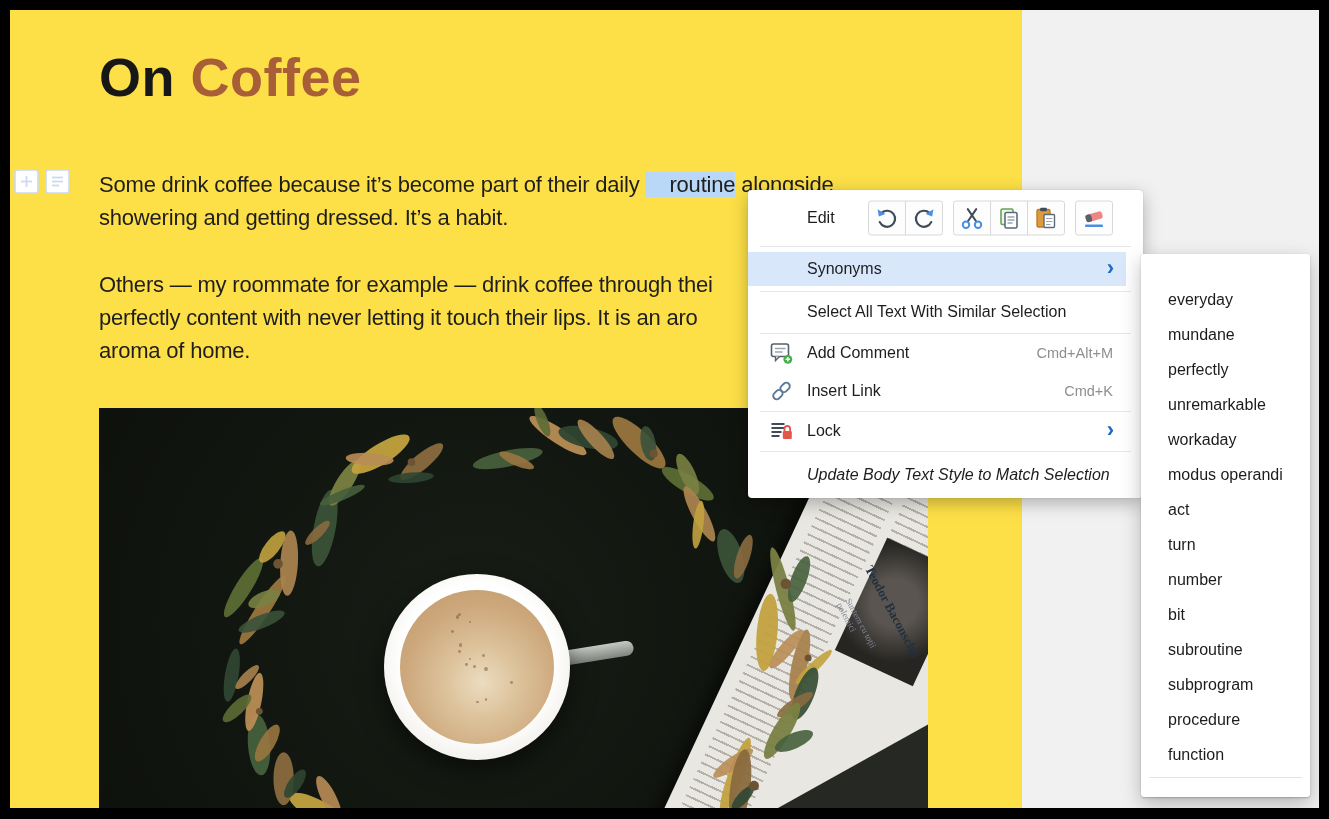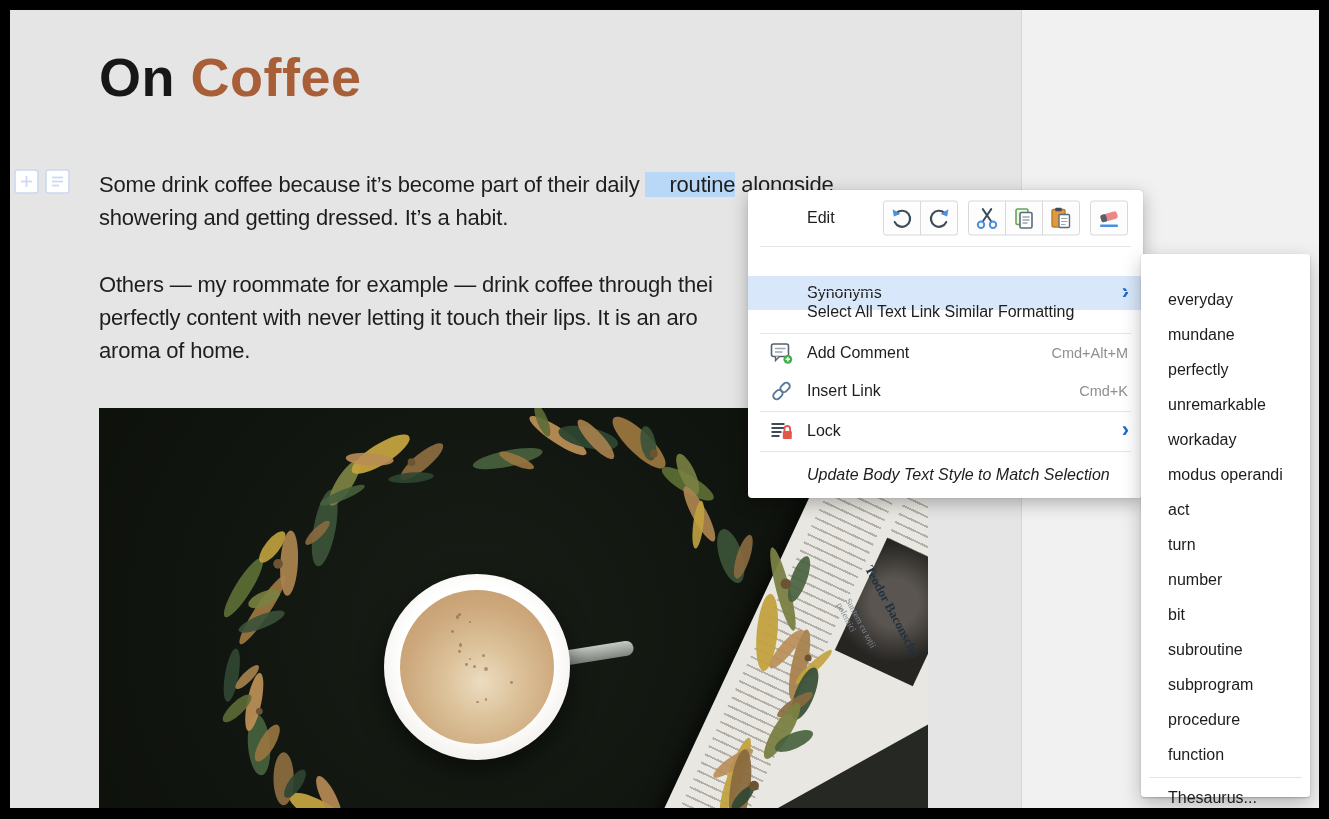--- a/index.html
+++ b/index.html
@@ -2,21 +2,21 @@
 <html><head>
 <meta charset="utf-8">
 <style>
   html,body{margin:0;padding:0;}
   body{
     width:1329px;height:819px;background:#000;position:relative;overflow:hidden;
     font-family:"Liberation Sans", sans-serif;
   }
   .screen{position:absolute;left:10px;top:10px;width:1309px;height:798px;background:#fff;}
   
-  .page{position:absolute;left:0;top:0;width:1011px;height:798px;background:#e5e5e5;}
+  .page{position:absolute;left:0;top:0;width:1011px;height:798px;background:#fde047;}
   .side-panel{position:absolute;left:1011px;top:0;width:298px;height:798px;background:#f1f1f1;border-left:1px solid #d6d6d6;box-sizing:border-box;}
   
   .margin-tools{position:absolute;left:4px;top:159px;display:flex;gap:6px;}
   .mtool{width:25px;height:25px;}
   
   .doc-title{position:absolute;left:89px;top:36px;font-size:54px;font-weight:800;letter-spacing:.5px;color:#171717;white-space:nowrap;}
   .doc-title .accent{color:#a85f38;}
   
   .para{position:absolute;left:89px;font-size:22px;line-height:33px;color:#1e1e1e;letter-spacing:-.2px;}
   .para .line{white-space:nowrap;}
@@ -46,27 +46,27 @@
     background:linear-gradient(180deg,#c6cac4 0%,#9ba09a 60%,#7e837d 100%);transform:rotate(-9deg);}
   .cup{position:absolute;left:285px;top:166px;width:186px;height:186px;border-radius:50%;z-index:5;
     background:radial-gradient(circle at 50% 46%, #ffffff 55%, #e9e6df 90%, #d8d4cb 100%);
     box-shadow:0 10px 26px rgba(0,0,0,.55);}
   .foam{position:absolute;left:16px;top:16px;right:16px;bottom:16px;border-radius:50%;overflow:hidden;
     background:radial-gradient(circle at 53% 60%, #ecdcc0 0%, #dcc29a 30%, #cda87c 62%, #bf9868 100%);}
   .speck{position:absolute;border-radius:50%;background:#7d5c3e;opacity:.55;}
   
   .ctx-menu{position:absolute;left:738px;top:180px;width:395px;height:308px;background:#fff;border-radius:4px;
     box-shadow:0 0 1px rgba(0,0,0,.3), 0 5px 18px rgba(0,0,0,.28);z-index:10;font-size:16px;color:#1d1d1d;}
-  .mrow{position:absolute;left:0;right:2px;}
+  .mrow{position:absolute;left:0;right:17px;}
   .mi-label{position:absolute;left:59px;top:50%;transform:translateY(-50%);white-space:nowrap;}
   .mi-icon{position:absolute;left:21px;top:50%;transform:translateY(-50%);width:25px;height:25px;}
   .mi-shortcut{position:absolute;right:13px;top:50%;transform:translateY(-50%);font-size:14.5px;color:#8f8f8f;}
   .mi-chevron{position:absolute;right:12px;top:50%;transform:translateY(-54%);color:#1b6ac9;font-size:22px;font-weight:700;line-height:1;}
   .mi-sep{position:absolute;left:12px;right:12px;height:1px;background:#e6e6e6;}
-  .row-highlight{background:#d9e7fb;margin-top:24px;}
+  .row-highlight{background:#d9e7fb;}
   
   .edit-icons{position:absolute;right:13px;top:50%;transform:translateY(-50%);display:flex;align-items:center;gap:10px;}
   .btn-group{display:flex;}
   .icon-btn{width:38px;height:35px;border:1px solid #d8d8d8;background:#fdfdfd;display:flex;align-items:center;justify-content:center;box-sizing:border-box;}
   .icon-btn + .icon-btn{margin-left:-1px;}
   .btn-group .icon-btn:first-child{border-radius:3px 0 0 3px;}
   .btn-group .icon-btn:last-child{border-radius:0 3px 3px 0;}
   .icon-btn.single{border-radius:3px;}
   
   .submenu{position:absolute;left:1131px;top:244px;width:169px;height:543px;background:#fff;border-radius:3px;
@@ -289,21 +289,21 @@
     </div>
     <div class="mi-sep" style="top:56px;"></div>
 
     <div class="mrow row-highlight" style="top:62px;height:34px;">
       <span class="mi-label">Synonyms</span>
       <span class="mi-chevron">›</span>
     </div>
     <div class="mi-sep" style="top:101px;"></div>
 
     <div class="mrow" style="top:102px;height:40px;">
-      <span class="mi-label">Select All Text Link Similar Formatting</span>
+      <span class="mi-label">Select All Text With Similar Selection</span>
     </div>
     <div class="mi-sep" style="top:143px;"></div>
 
     <div class="mrow" style="top:144px;height:38px;">
       <span class="mi-icon">
         <svg width="25" height="25" viewBox="0 0 25 25">
           <rect x="2.5" y="3.5" width="17" height="12.5" rx="2" fill="#fff" stroke="#55616e" stroke-width="1.6"></rect>
           <line x1="6" y1="8" x2="16.5" y2="8" stroke="#9aa5ae" stroke-width="1.3"></line>
           <line x1="6" y1="11.5" x2="13.5" y2="11.5" stroke="#9aa5ae" stroke-width="1.3"></line>
           <path d="M6.5 16 L6.5 20 L10.5 16" fill="#fff" stroke="#55616e" stroke-width="1.4"></path>
@@ -360,16 +360,15 @@
     <div class="submenu-item">modus operandi</div>
     <div class="submenu-item">act</div>
     <div class="submenu-item">turn</div>
     <div class="submenu-item">number</div>
     <div class="submenu-item">bit</div>
     <div class="submenu-item">subroutine</div>
     <div class="submenu-item">subprogram</div>
     <div class="submenu-item">procedure</div>
     <div class="submenu-item">function</div>
     <div class="submenu-sep"></div>
-    <div class="submenu-footer">Thesaurus...</div>
   </div>
 
 </div>
 
 </body></html>

